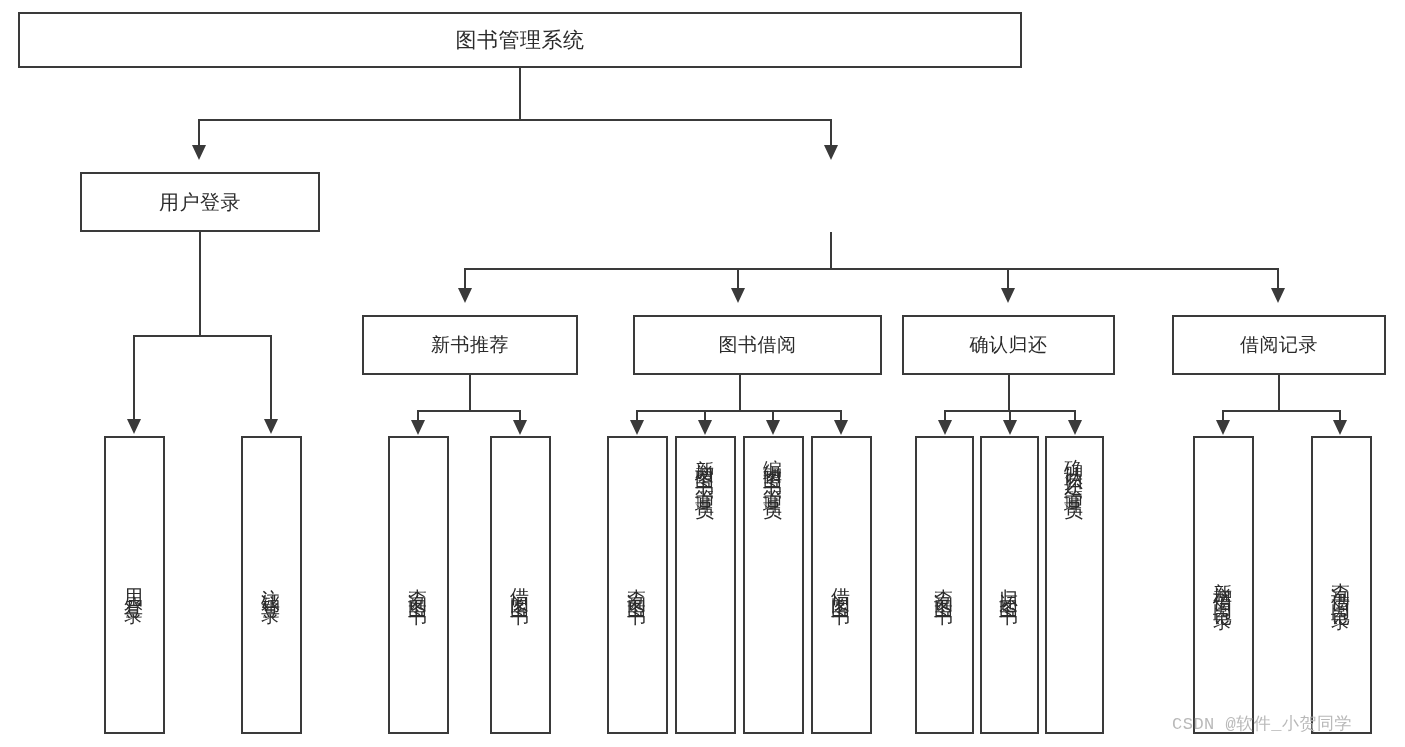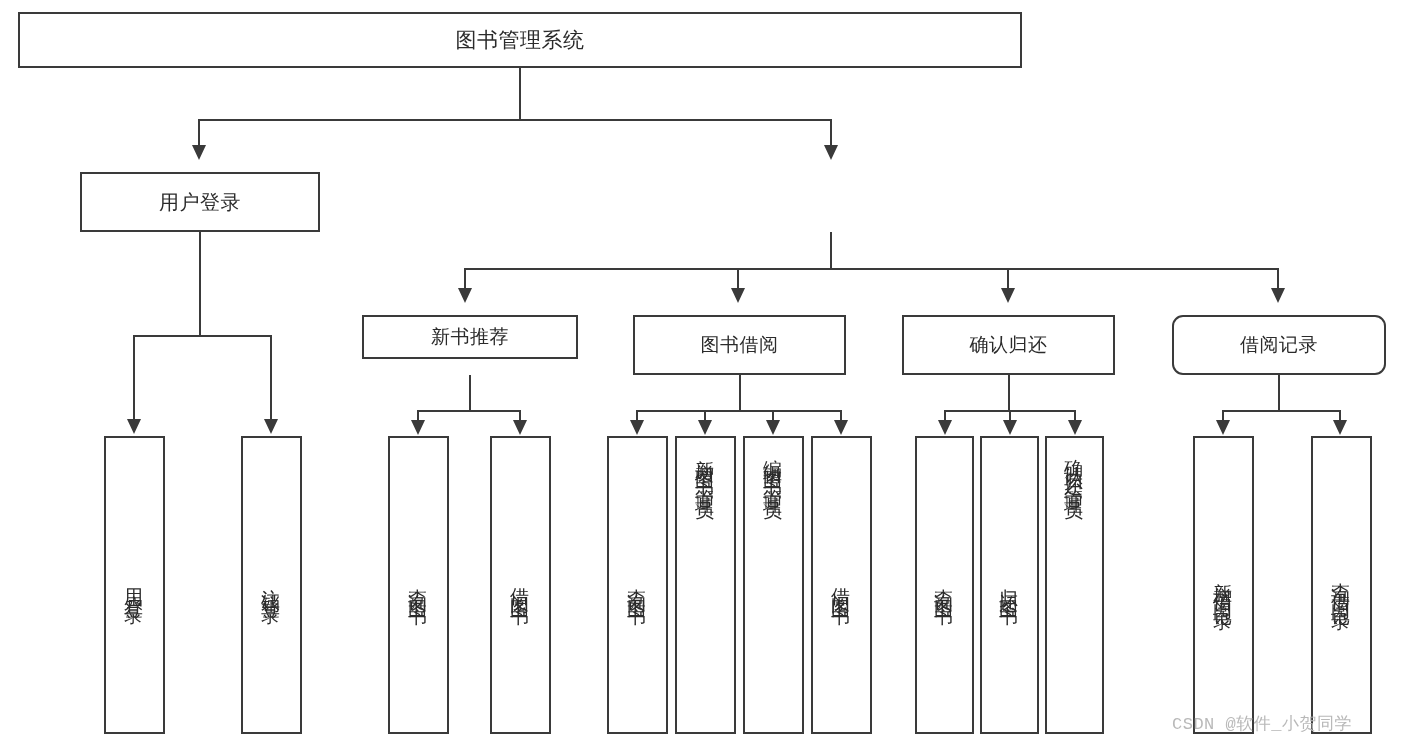--- a/index.html
+++ b/index.html
@@ -123,30 +123,30 @@
 
   <div class="ln ln-v" style="left:737px; top:268px; width:2px; height:22px;"></div>
   <div class="arrow" style="left:731px; top:288px;"></div>
 
   <div class="ln ln-v" style="left:1007px; top:268px; width:2px; height:22px;"></div>
   <div class="arrow" style="left:1001px; top:288px;"></div>
 
   <div class="ln ln-v" style="left:1277px; top:268px; width:2px; height:22px;"></div>
   <div class="arrow" style="left:1271px; top:288px;"></div>
 
-  <div class="box box-l2" style="left:362px; top:315px; width:216px; height:44px;">
+  <div class="box box-l2" style="left:362px; top:315px; width:216px; height:60px;">
     <span class="label">新书推荐</span>
   </div>
-  <div class="box box-l2" style="left:633px; top:315px; width:213px; height:60px;">
+  <div class="box box-l2" style="left:633px; top:315px; width:249px; height:60px;">
     <span class="label">图书借阅</span>
   </div>
   <div class="box box-l2" style="left:902px; top:315px; width:213px; height:60px;">
     <span class="label">确认归还</span>
   </div>
-  <div class="box box-l2" style="left:1172px; top:315px; width:214px; height:60px;border-radius:11px;">
+  <div class="box box-l2" style="left:1172px; top:315px; width:214px; height:60px;">
     <span class="label">借阅记录</span>
   </div>
 
   <div class="ln ln-v" style="left:469px; top:375px; width:2px; height:36px;"></div>
   <div class="ln ln-h" style="left:417px; top:410px; width:104px; height:2px;"></div>
   <div class="ln ln-v" style="left:417px; top:410px; width:2px; height:12px;"></div>
   <div class="arrow" style="left:411px; top:420px;"></div>
   <div class="ln ln-v" style="left:519px; top:410px; width:2px; height:12px;"></div>
   <div class="arrow" style="left:513px; top:420px;"></div>
 

